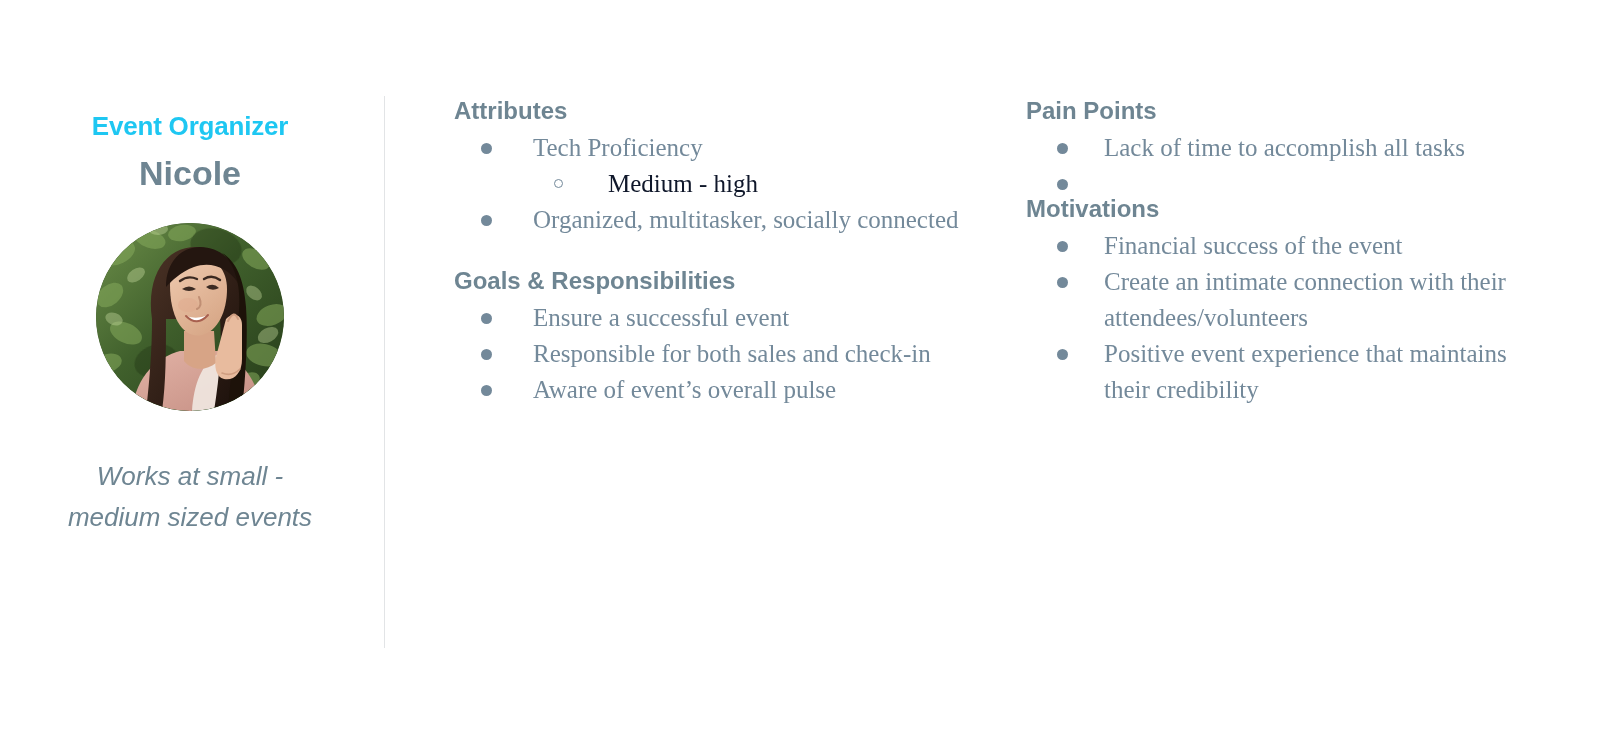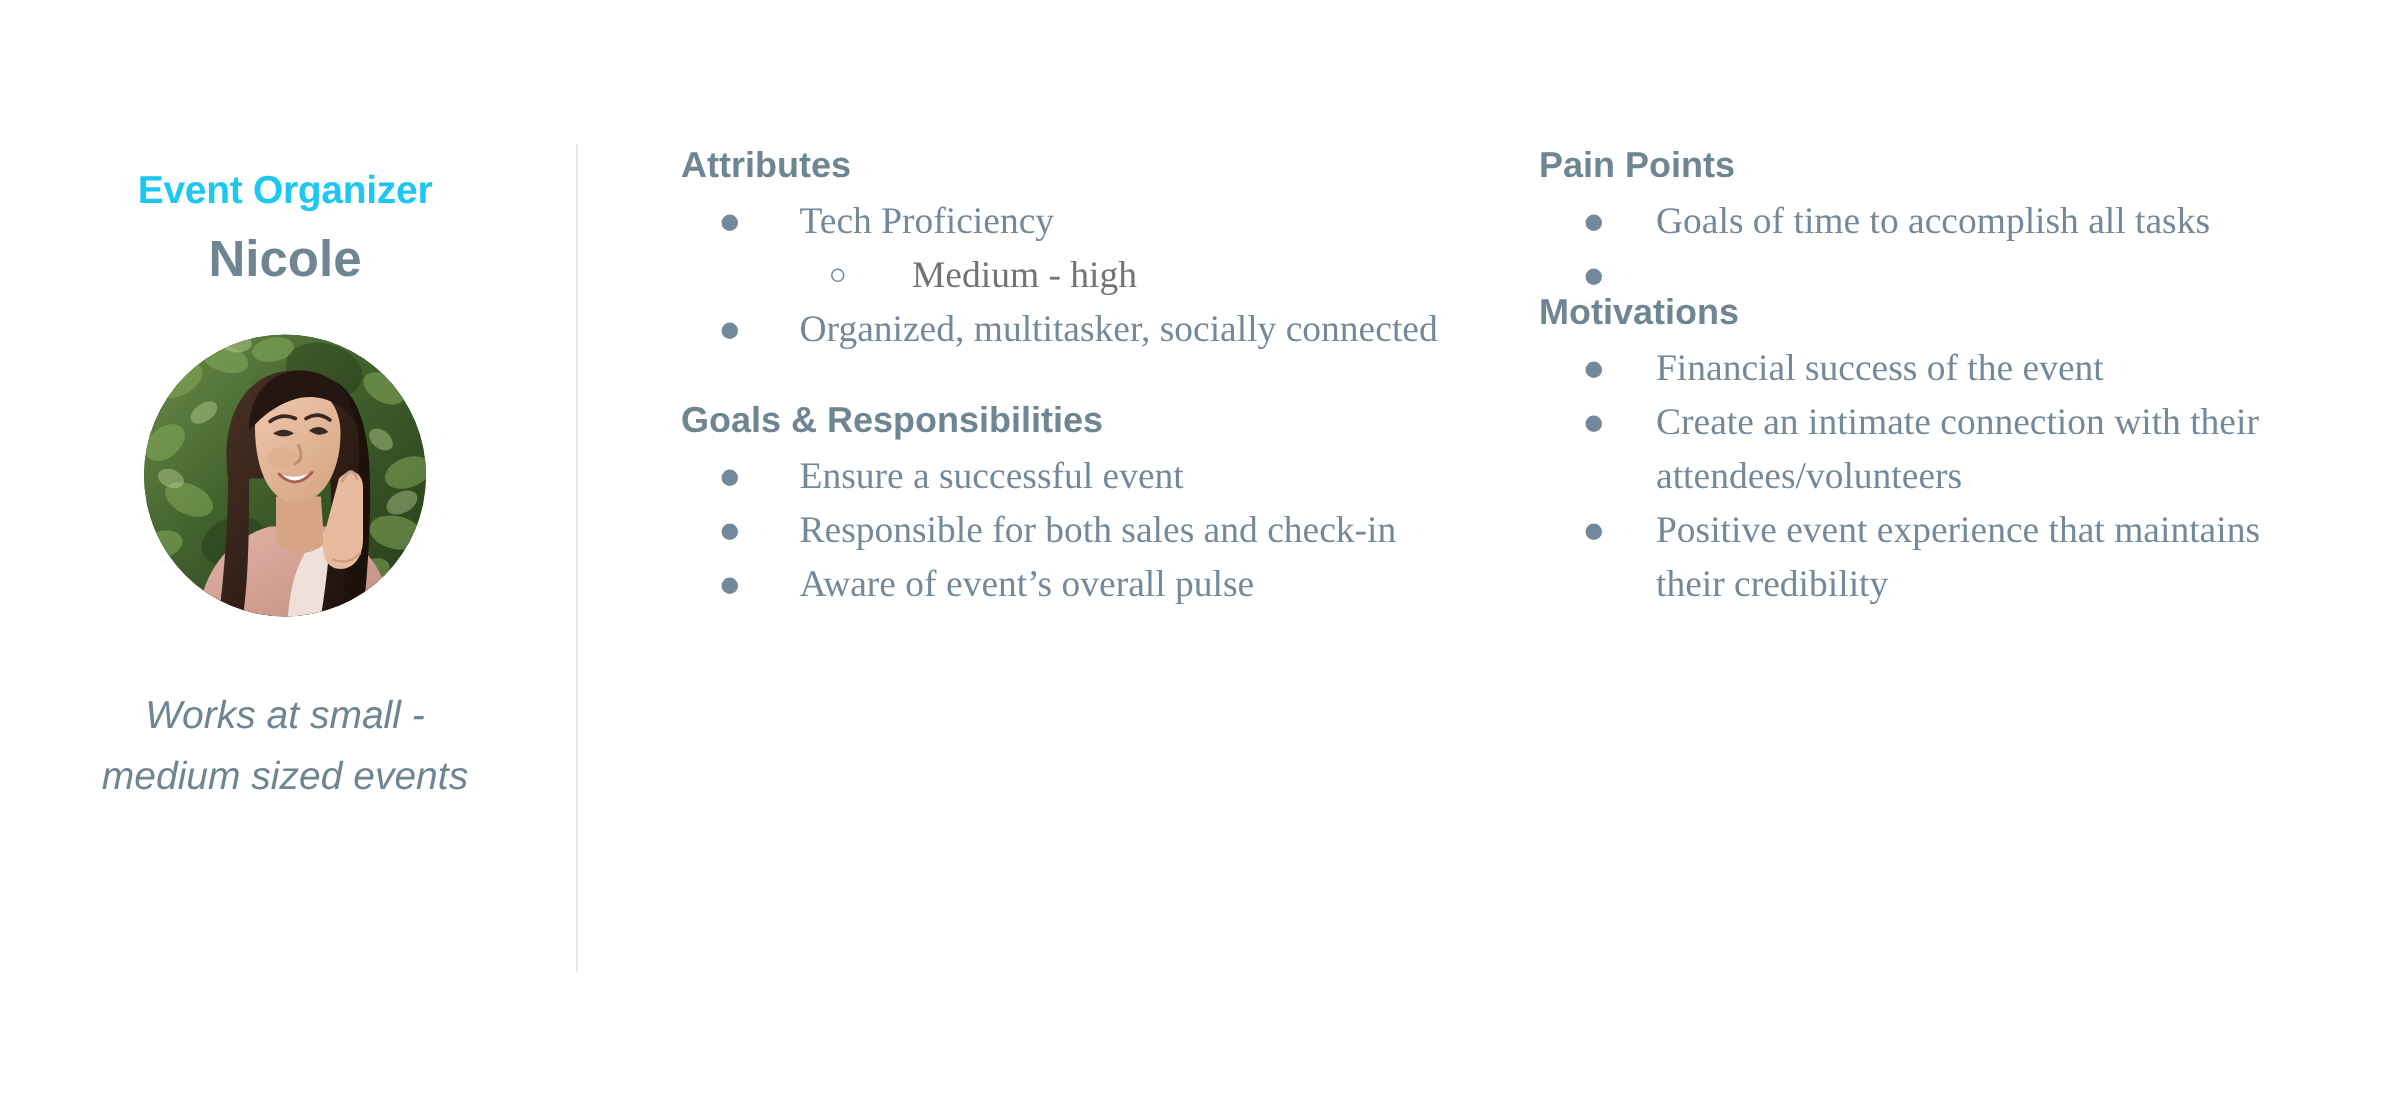--- a/index.html
+++ b/index.html
@@ -129,21 +129,21 @@
   ul.sub {
     list-style: none;
     margin: 0;
     padding: 0;
   }
 
   ul.sub > li {
     position: relative;
     padding-left: 77px;
     font-size: 25px;
-    color: #737373;
+    color: #0f172a;
     line-height: 1.44;
     margin-left: -2px;
   }
 
   ul.sub > li > .ring {
     position: absolute;
     left: 23px;
     top: 13px;
     width: 9px;
     height: 9px;
@@ -303,21 +303,21 @@
 
   </div>
 
   <div class="col col-right">
 
     <div class="section">
       <div class="section-title">Pain Points</div>
       <ul class="bullets">
         <li>
           <span class="dot"></span>
-          <span>Goals of time to accomplish all tasks</span>
+          <span>Lack of time to accomplish all tasks</span>
         </li>
         <li>
           <span class="dot"></span>
         </li>
       </ul>
     </div>
 
     <div class="section">
       <div class="section-title">Motivations</div>
       <ul class="bullets">

